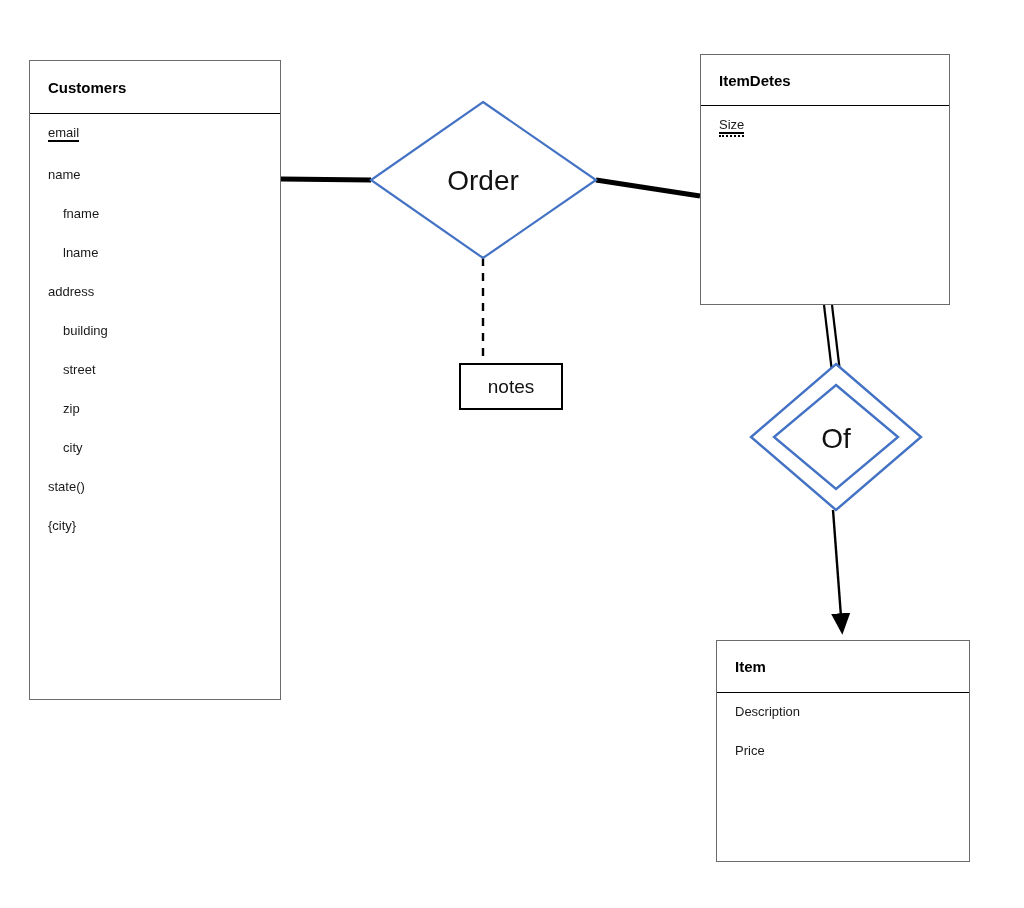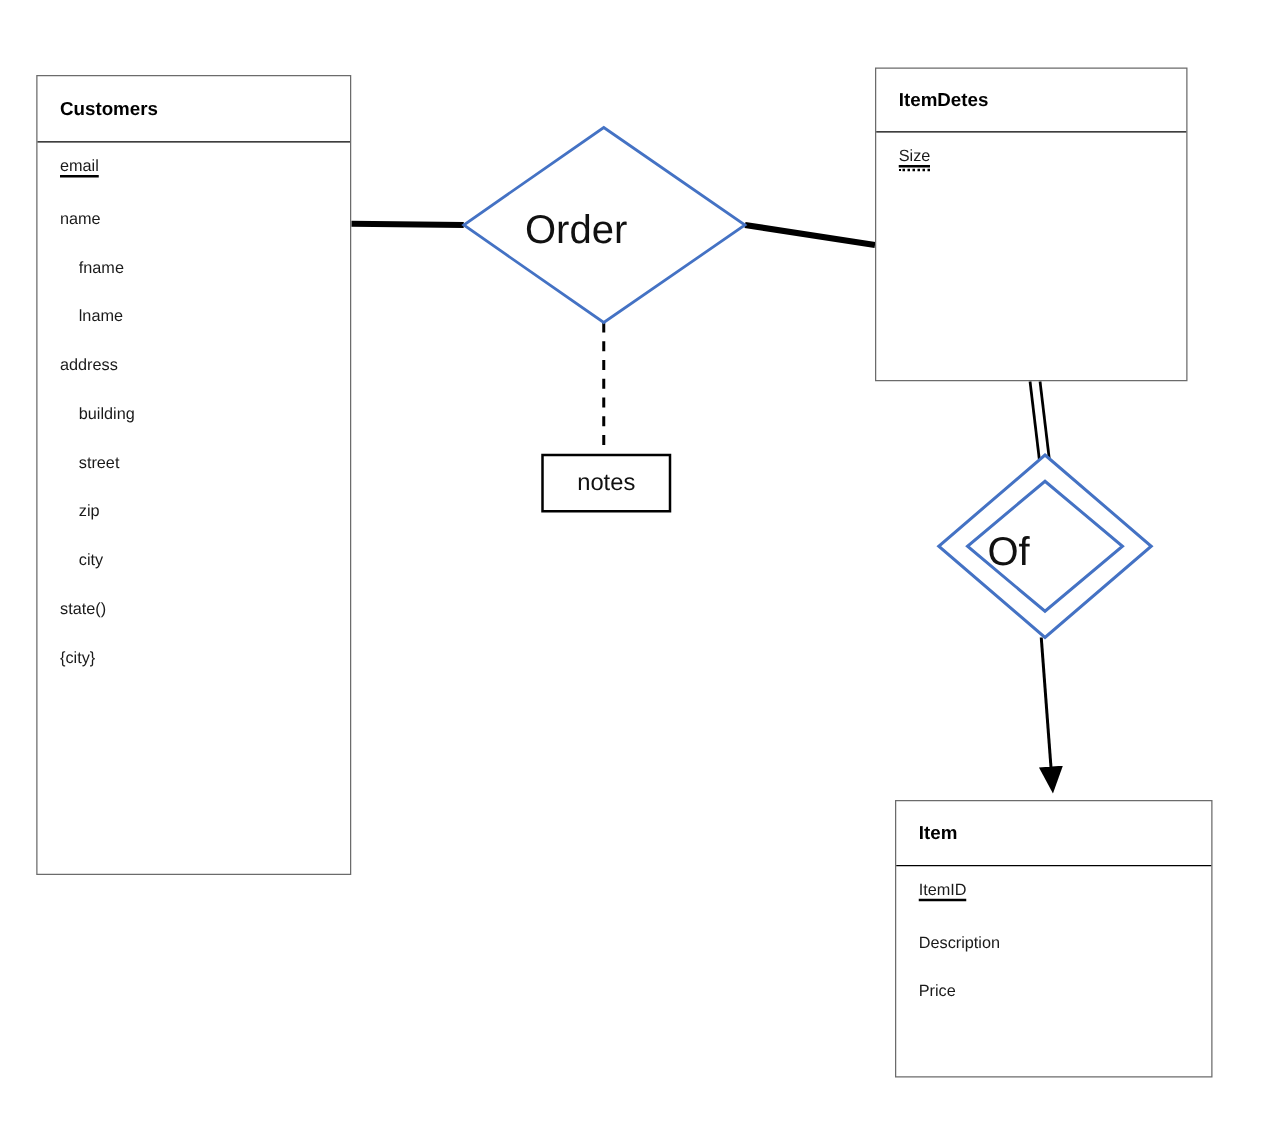--- a/index.html
+++ b/index.html
@@ -75,23 +75,23 @@
     content: "";
     position: absolute;
     left: 0;
     right: 0;
     bottom: -5px;
     border-bottom: 2px dotted #000000;
   }
   
   .diamond-label {
     position: absolute;
-    font-size: 32px;
+    font-size: 28px;
     color: #111111;
-    text-align: left;
+    text-align: center;
     z-index: 4;
     white-space: nowrap;
   }
   
   .attr-box {
     position: absolute;
     background: #ffffff;
     border: 2px solid #000000;
     box-sizing: border-box;
     display: flex;
@@ -155,21 +155,20 @@
   <div class="entity" style="left:700px; top:54px; width:250px; height:251px;">
     <div class="entity-title" style="height:51px;">ItemDetes</div>
     <ul class="attr-list">
       <li class="attr partial-key"><span class="t">Size</span></li>
     </ul>
   </div>
 
   <div class="entity" style="left:716px; top:640px; width:254px; height:222px;">
     <div class="entity-title" style="height:52px;">Item</div>
     <ul class="attr-list">
-      <li class="attr key"><span class="t">ItemID</span></li>
       <li class="attr"><span class="t">Description</span></li>
       <li class="attr"><span class="t">Price</span></li>
     </ul>
   </div>
 
-  <div class="attr-box" style="left:433px; top:363px; width:104px; height:47px;">notes</div>
+  <div class="attr-box" style="left:459px; top:363px; width:104px; height:47px;">notes</div>
 
 </div>
 
 </body></html>

